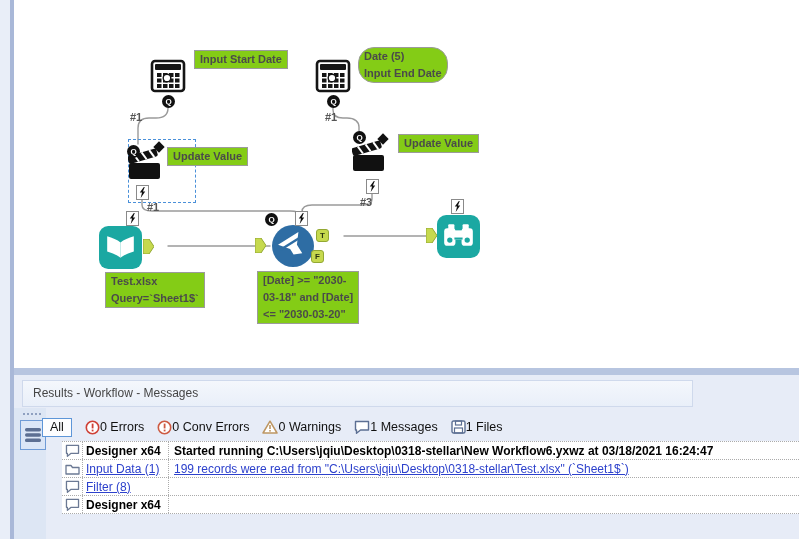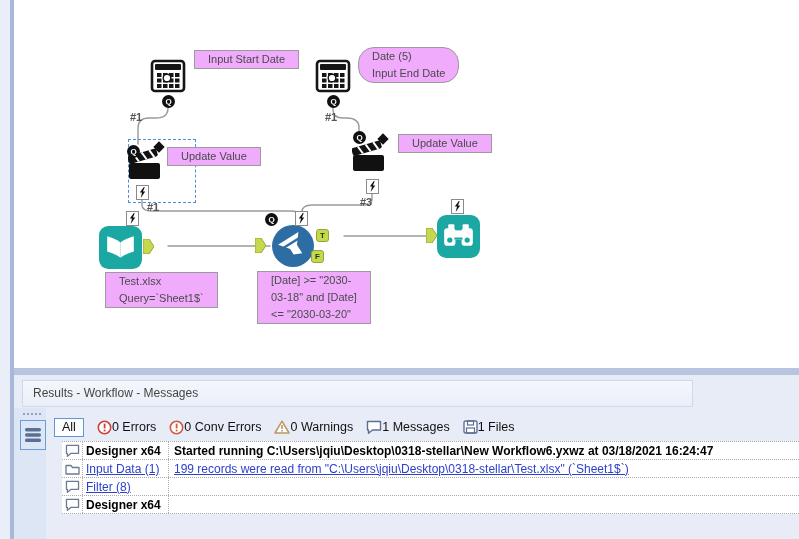--- a/index.html
+++ b/index.html
@@ -9,22 +9,22 @@
 
   
   .rail-bg { position:absolute; left:0; top:0; width:10px; height:539px; background:#e9eef8; }
   .rail-line { position:absolute; left:10px; top:0; width:4px; height:539px; background:#a9b8d8; }
 
   
   .canvas { position:absolute; left:14px; top:0; width:785px; height:368px; background:#fff; }
   .conn-svg { position:absolute; left:0; top:0; width:785px; height:368px; }
   .conn-svg path { stroke:#9a9a9a; stroke-width:1.4; fill:none; stroke-linecap:round; }
   .tool { position:absolute; }
-  .ann { position:absolute; border:1px solid #9b9b9b; background:#f0abfc; color:#4a4a4a;
-    font-weight:400; font-size:11px; line-height:17px; padding:0 13px; white-space:pre-line; }
+  .ann { position:absolute; border:1px solid #9b9b9b; background:#84cc16; color:#4a4a4a;
+    font-weight:700; font-size:11px; line-height:17px; padding:0 5px; white-space:pre-line; }
   .conn-label { position:absolute; color:#555; font-size:11px; font-weight:700; }
   .anchor-q { position:absolute; width:13px; height:13px; border-radius:50%; background:#101010;
     color:#fff; font-size:8px; font-weight:700; display:flex; align-items:center; justify-content:center; }
   .anchor-bolt { position:absolute; width:13px; height:15px; background:#fff; border:1px solid #8a8a8a;
     display:flex; align-items:center; justify-content:center; }
   .anchor-tf { position:absolute; width:13px; height:13px; background:#c6d94e; border:1px solid #93a833;
     border-radius:3px; color:#2a3510; font-size:8px; font-weight:700;
     display:flex; align-items:center; justify-content:center; }
   .anchor-io { position:absolute; }
   .sel-box { position:absolute; left:114px; top:139px; width:68px; height:64px;
@@ -34,21 +34,21 @@
   .divider { position:absolute; left:14px; top:368px; width:785px; height:7px; background:#b7c5e0; }
   .results { position:absolute; left:14px; top:375px; width:785px; height:164px; background:#e7ecf7; }
   .res-header { position:absolute; left:8px; top:5px; width:671px; height:27px;
     background:linear-gradient(#f4f7fc,#e9eff9); border:1px solid #cfd9ec;
     color:#454545; font-size:12px; line-height:25px; padding-left:10px; }
   .panel-strip { position:absolute; left:0; top:33px; width:32px; height:131px; background:#dde6f4; }
   .grip { position:absolute; left:9px; top:38px; width:22px; height:3px; display:flex; gap:2px; }
   .grip i { width:2px; height:2px; background:#8fa0c0; }
   .menu-box { position:absolute; left:6px; top:45px; width:26px; height:30px;
     border:1px solid #6f9bd6; background:#dbe6f7; display:flex; align-items:center; justify-content:center; }
-  .res-toolbar { position:absolute; left:40px; top:40px; height:24px; display:flex;
+  .res-toolbar { position:absolute; left:28px; top:40px; height:24px; display:flex;
     align-items:center; gap:13px; font-size:12.5px; color:#111; }
   .all-btn { border:1px solid #5e96d8; background:#fdfdfe; padding:1px 7px 2px; font-size:12.5px; }
   .tb-item { display:inline-flex; align-items:center; }
   .msg-table { position:absolute; left:48px; top:66px; width:753px; background:#fff;
     border-top:1px dotted #ababab; }
   .msg-row { display:flex; height:18px; border-bottom:1px dotted #ababab; align-items:center;
     font-size:12px; color:#222; background:#fff; }
   .cell-icon { width:21px; align-self:stretch; border-right:1px dotted #ababab;
     display:flex; align-items:center; justify-content:center; }
   .cell-tool { width:86px; align-self:stretch; display:flex; align-items:center;

